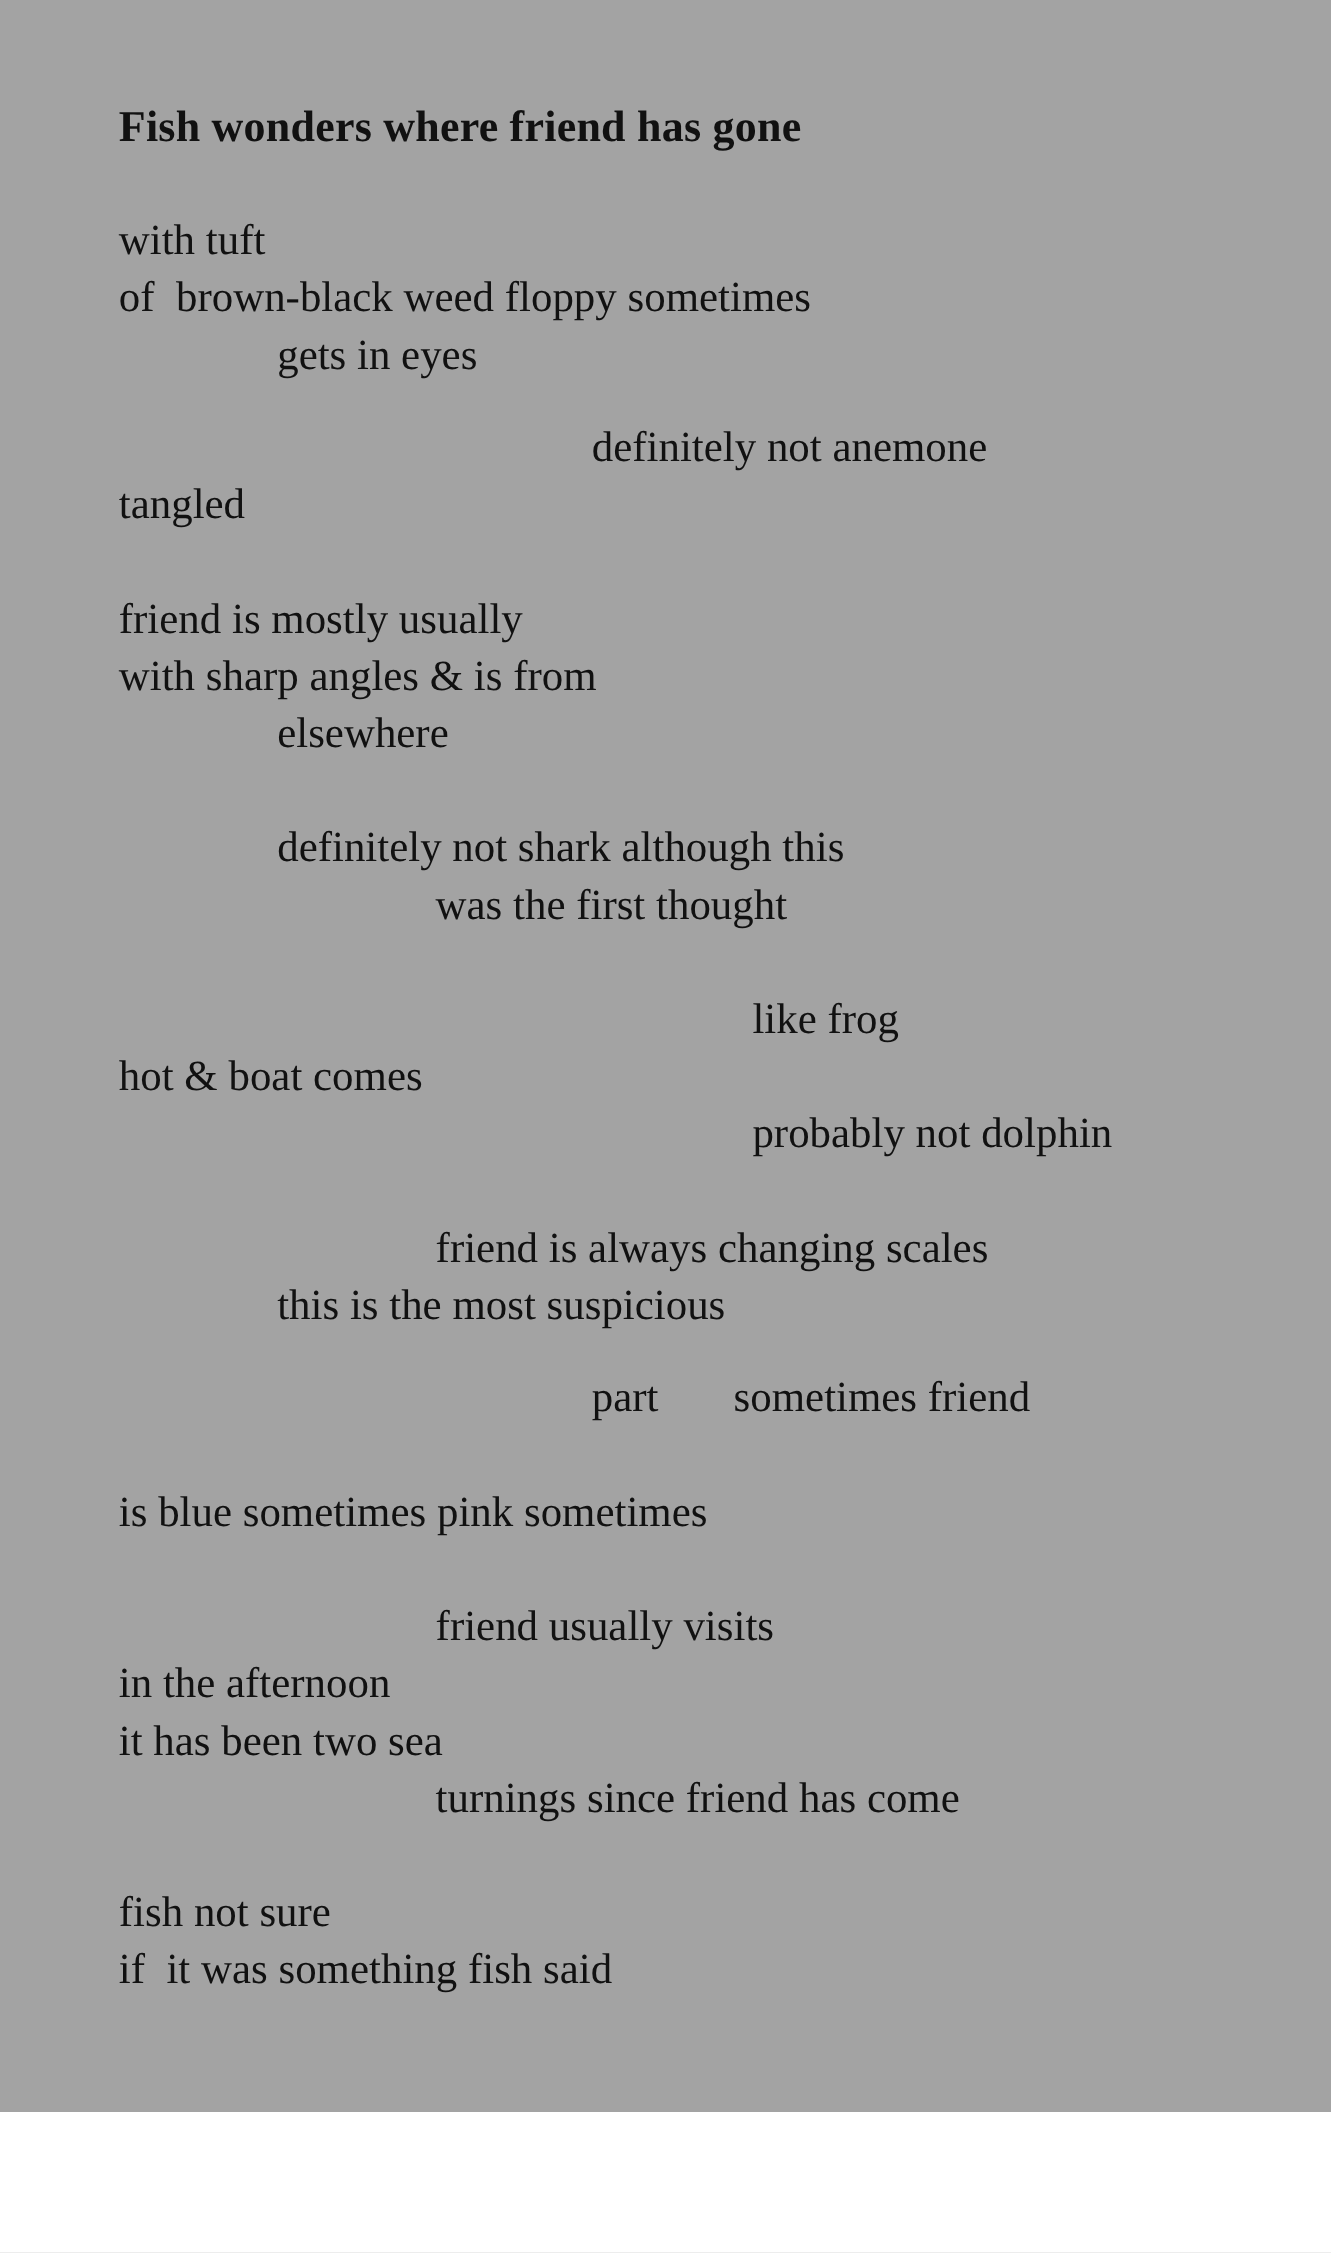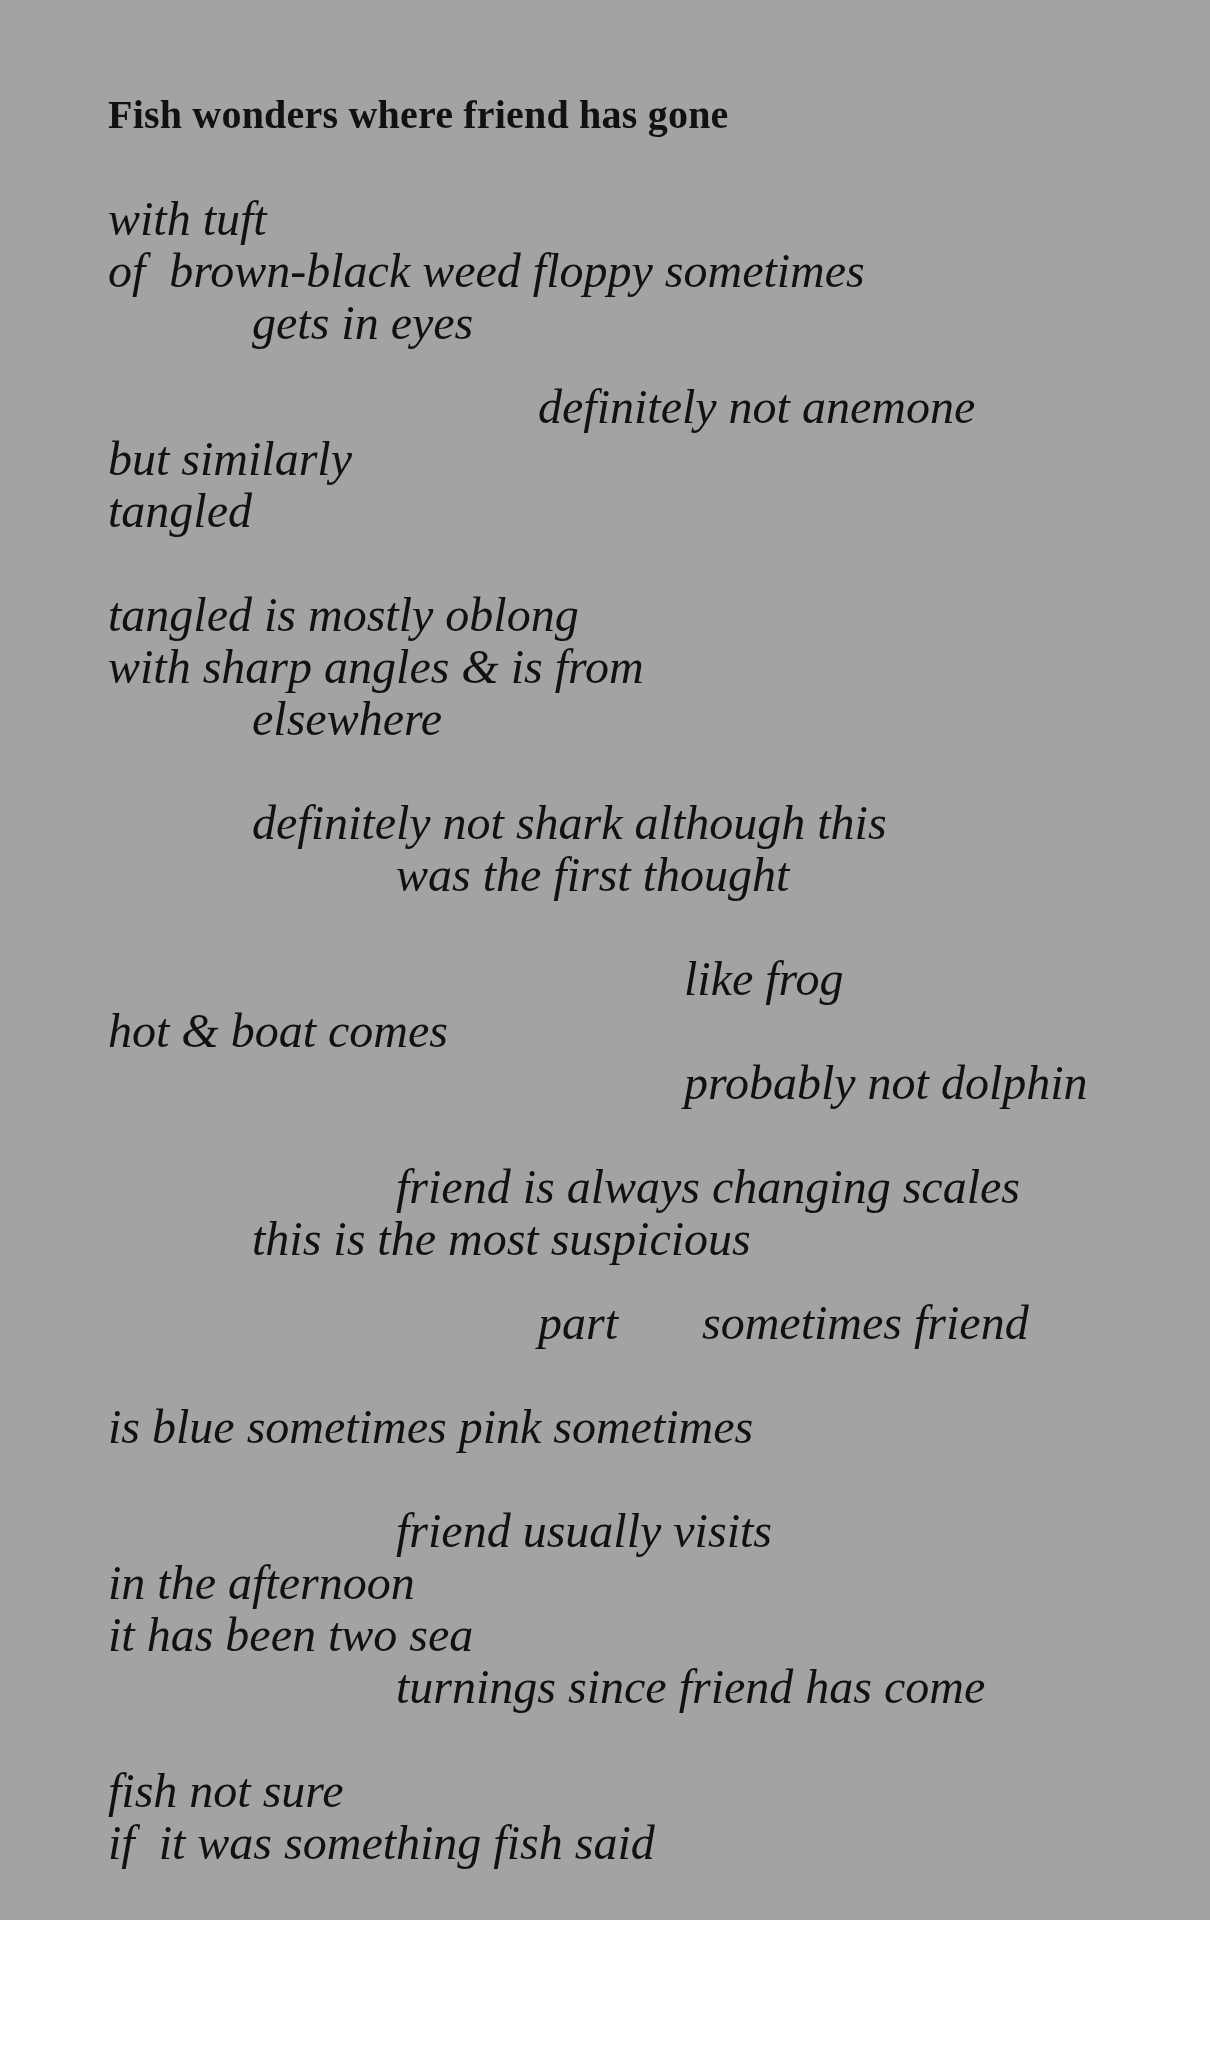--- a/index.html
+++ b/index.html
@@ -23,23 +23,22 @@
     font-size: 40px;
     font-weight: 700;
     line-height: 52px;
     letter-spacing: 0.2px;
     white-space: pre;
   }
   .title-gap {
     height: 52px;
   }
   .poem-lines {
-    font-size: 48px;
+    font-size: 39px;
     line-height: 52px;
-    font-style: italic;
   }
   .line {
     white-space: pre;
     min-height: 52px;
   }
   .i0 { margin-left: 0; }
   .i1 { margin-left: 144px; }
   .i2 { margin-left: 288px; }
   .i3 { margin-left: 430px; margin-top: 32px; }
   .i4 { margin-left: 576px; }
@@ -48,24 +47,23 @@
 <body>
 
 <main class="page">
   <h1 class="poem-title">Fish wonders where friend has gone</h1>
   <div class="title-gap"></div>
   <div class="poem-lines">
       <div class="line i0">with tuft</div>
       <div class="line i0">of  brown-black weed floppy sometimes</div>
       <div class="line i1">gets in eyes</div>
       <div class="line i3">definitely not anemone</div>
-      <div class="line i0">but similarly</div>
       <div class="line i0">tangled</div>
       <div class="line i0">&nbsp;</div>
-      <div class="line i0">tangled is mostly oblong</div>
+      <div class="line i0">friend is mostly usually</div>
       <div class="line i0">with sharp angles &amp; is from</div>
       <div class="line i1">elsewhere</div>
       <div class="line i0">&nbsp;</div>
       <div class="line i1">definitely not shark although this</div>
       <div class="line i2">was the first thought</div>
       <div class="line i0">&nbsp;</div>
       <div class="line i4">like frog</div>
       <div class="line i0">hot &amp; boat comes</div>
       <div class="line i4">probably not dolphin</div>
       <div class="line i0">&nbsp;</div>

